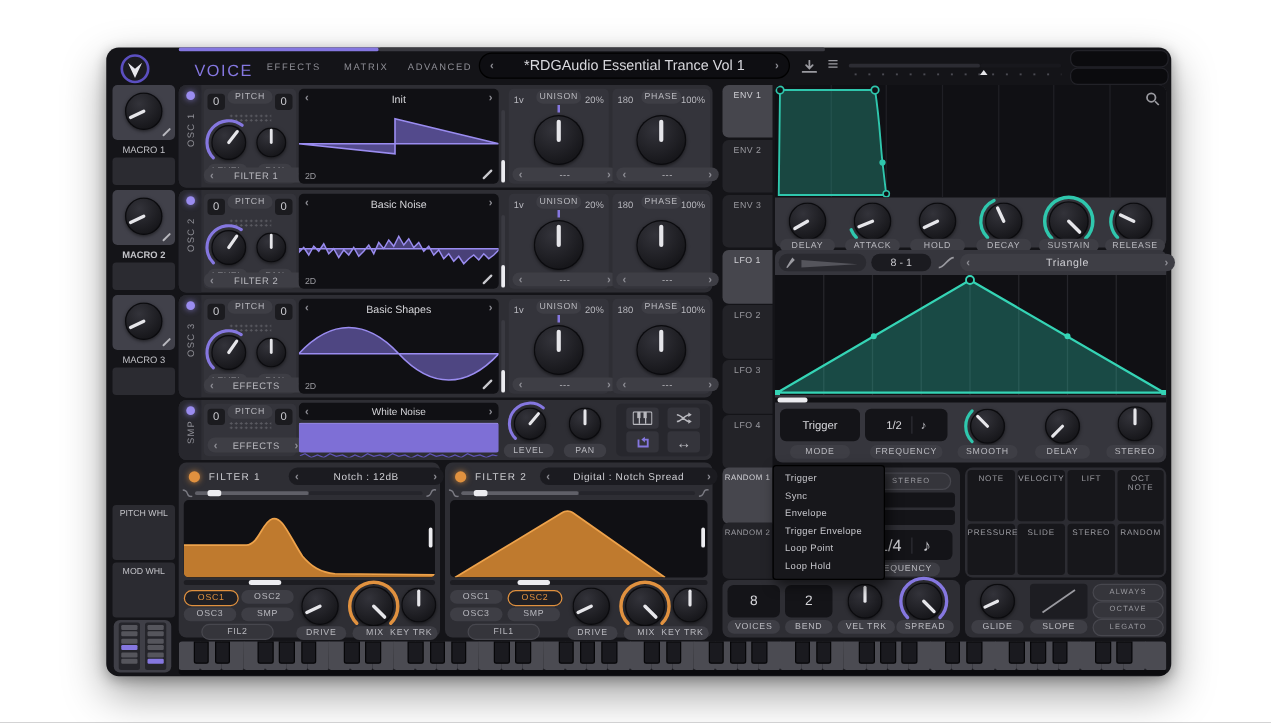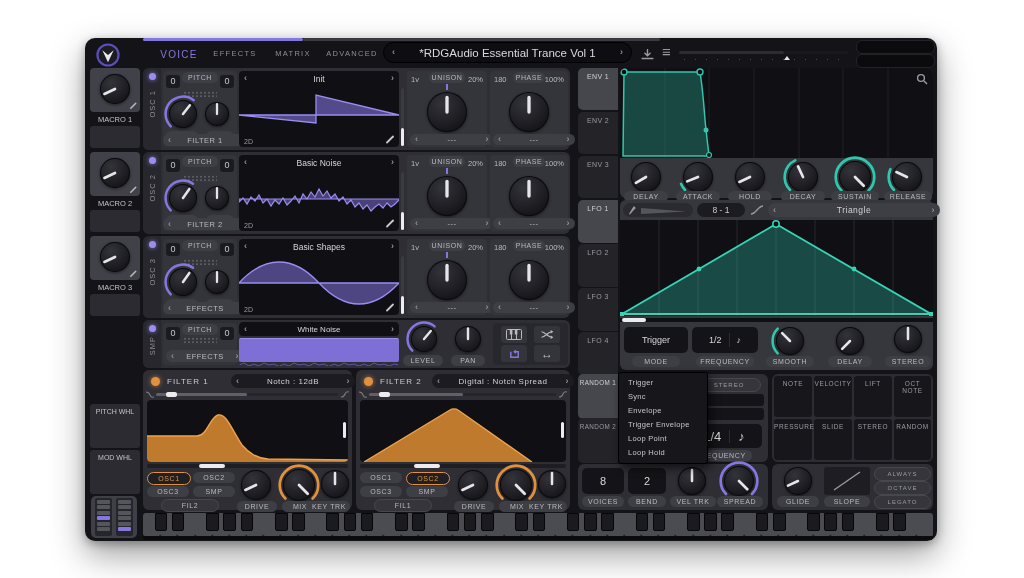--- a/index.html
+++ b/index.html
@@ -57,21 +57,21 @@
 
   <div class="abs" style="left:58px;top:0;width:160px;height:3px;background:#8577e0;border-radius:2px;"></div>
   <div class="abs" style="left:218px;top:0;width:357px;height:3px;background:#3a3a41;border-radius:2px;"></div>
 
   <div class="abs" style="left:10px;top:4px;width:26px;height:26px;">
     <svg viewBox="0 0 32 32" width="26" height="26">
       <circle cx="16" cy="16" r="13" fill="#1c1c21" stroke="#5b4fc0" stroke-width="2.6"></circle>
       <path d="M9 10 L16 25 L23 10 L16 16 Z" fill="#e8e8ee"></path>
     </svg>
   </div>
-  <div class="abs" style="left:70px;top:11px;width:48px;color:#8577e0;font-size:10px;letter-spacing:1.3px;text-align:center;">VOICE</div>
+  <div class="abs" style="left:70px;top:11px;width:48px;color:#8577e0;font-size:13px;letter-spacing:1.3px;text-align:center;">VOICE</div>
   <div class="abs" style="left:122px;top:11px;width:56px;color:#8e8e95;font-size:7.5px;letter-spacing:1.3px;text-align:center;">EFFECTS</div>
   <div class="abs" style="left:182px;top:11px;width:52px;color:#8e8e95;font-size:7.5px;letter-spacing:1.3px;text-align:center;">MATRIX</div>
   <div class="abs" style="left:236px;top:11px;width:62px;color:#8e8e95;font-size:7.5px;letter-spacing:1.3px;text-align:center;">ADVANCED</div>
 
   <div class="abs" style="left:298px;top:4px;width:249px;height:21px;background:#0e0e12;border:1px solid #000;border-radius:11px;display:flex;align-items:center;justify-content:space-between;padding:0 8px;box-sizing:border-box;">
     <span class="ch">‹</span>
     <span style="color:#d8d8dd;font-size:11.5px;">*RDGAudio Essential Trance Vol 1</span>
     <span class="ch">›</span>
   </div>
 
@@ -110,21 +110,21 @@
     <div class="abs" style="left:0;top:0;width:50px;height:44px;background:#41414a;border-radius:4px;">
       <div class="knob k30" style="left:10px;top:6px;">
             <svg viewBox="-10 -10 120 120">
               <line x1="50" y1="50" x2="50" y2="15" stroke="#e6e6ea" stroke-width="8" stroke-linecap="round" transform="rotate(-115 50 50)"></line>
             </svg>
           </div>
       <svg class="abs" style="right:2px;bottom:2px;" width="9" height="9" viewBox="0 0 10 10">
             <path d="M2 8 L7.5 2.5" stroke="#b9b9bf" stroke-width="1.7" stroke-linecap="round"></path>
           </svg>
     </div>
-    <div class="abs" style="left:0;top:47px;width:50px;text-align:center;color:#c2c2c7;font-size:7.5px;">MACRO 2</div>
+    <div class="abs" style="left:0;top:47px;width:50px;text-align:center;color:#c2c2c7;font-size:7.5px;font-weight:bold;">MACRO 2</div>
     <div class="abs" style="left:0;top:58px;width:50px;height:22px;background:#2b2b31;border-radius:3px;"></div>
   </div>
   <div class="abs" style="left:5px;top:198px;width:50px;height:82px;">
     <div class="abs" style="left:0;top:0;width:50px;height:44px;background:#41414a;border-radius:4px;">
       <div class="knob k30" style="left:10px;top:6px;">
             <svg viewBox="-10 -10 120 120">
               <line x1="50" y1="50" x2="50" y2="15" stroke="#e6e6ea" stroke-width="8" stroke-linecap="round" transform="rotate(-115 50 50)"></line>
             </svg>
           </div>
       <svg class="abs" style="right:2px;bottom:2px;" width="9" height="9" viewBox="0 0 10 10">

